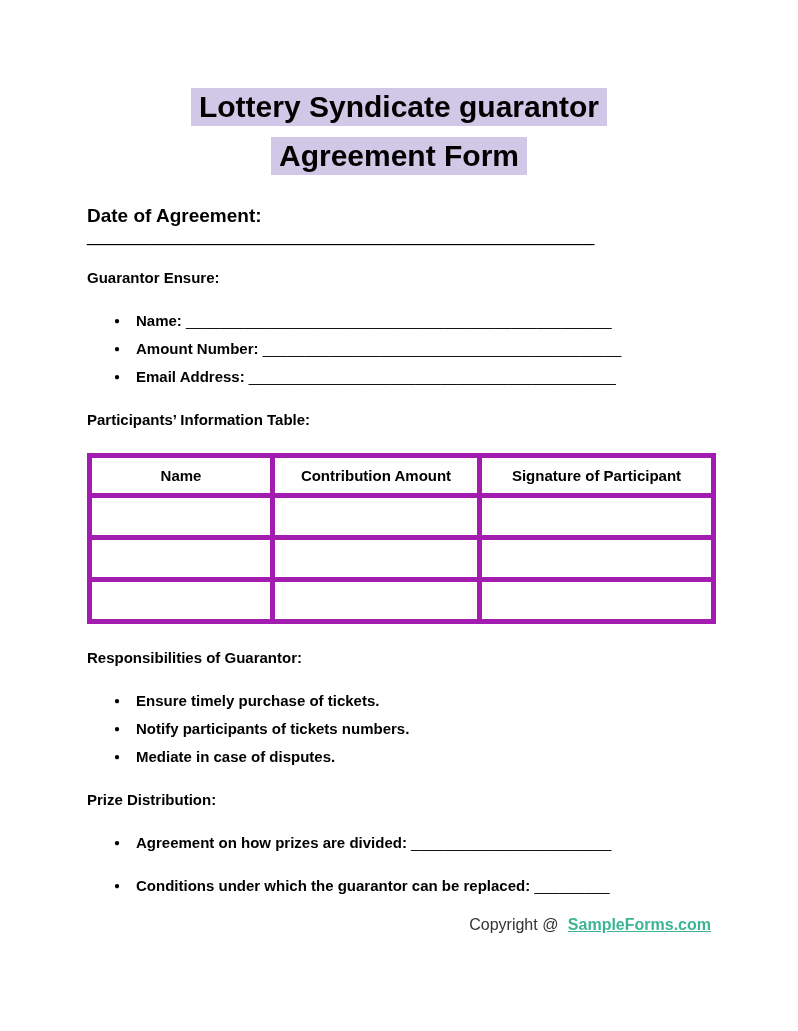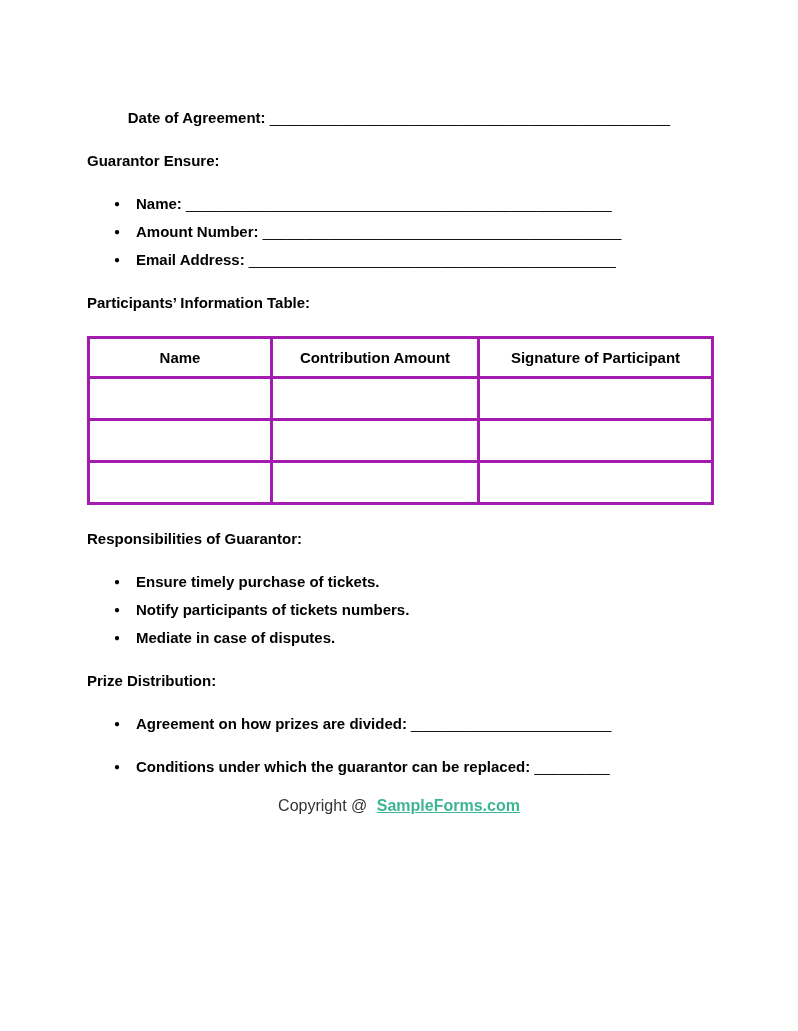--- a/index.html
+++ b/index.html
@@ -27,23 +27,22 @@
   }
   .title .hl {
     display: inline-block;
     background: var(--title_highlight, #d0c8e6);
     line-height: 38px;
     padding: 0 8px;
     margin-bottom: 7px;
   }
   .field {
     margin: 24px 0 0 0;
-    font-size: 15px;
-    line-height: 19px;
-    text-align: center;
+    font-size: 19px;
+    line-height: 19px;
   }
   .lbl { font-weight: bold; }
   .uline { font-weight: normal; white-space: nowrap; }
   .heading {
     margin: 24px 0 0 0;
     font-size: 15px;
     line-height: 19px;
     font-weight: bold;
   }
   ul.bullets {
@@ -68,53 +67,57 @@
     line-height: 19px;
     font-weight: normal;
   }
   table.ptable {
     border-collapse: collapse;
     table-layout: fixed;
     width: 624px;
     margin-top: 24px;
   }
   table.ptable th, table.ptable td {
-    border: 3px solid #a21caf;
+    border: 5px solid #a21caf;
     padding: 0 6px;
   }
   table.ptable th {
     font-size: 15px;
     font-weight: bold;
     text-align: center;
     height: 40px;
   }
   table.ptable td { height: 42px; }
   col.c1 { width: 183px; }
   col.c2 { width: 207px; }
   col.c3 { width: 234px; }
   .footer {
     margin: 20px 0 0 0;
-    text-align: center;
+    text-align: right;
     font-size: 16px;
     line-height: 19px;
     color: #333333;
   }
   .brand {
     color: var(--brand, #3cb593);
     font-weight: bold;
     text-decoration: underline;
     margin-left: 5px;
     cursor: pointer;
   }
 </style>
 </head>
 <body>
 
 <div class="page">
 
+  <h1 class="title">
+    <span class="hl">Lottery Syndicate guarantor</span><br>
+    <span class="hl">Agreement Form</span>
+  </h1>
 
   <p class="field">
     <span class="lbl">Date of Agreement:</span>
     <span class="uline">________________________________________________</span>
   </p>
 
 
   <p class="heading">Guarantor Ensure:</p>
 
   <ul class="bullets">

